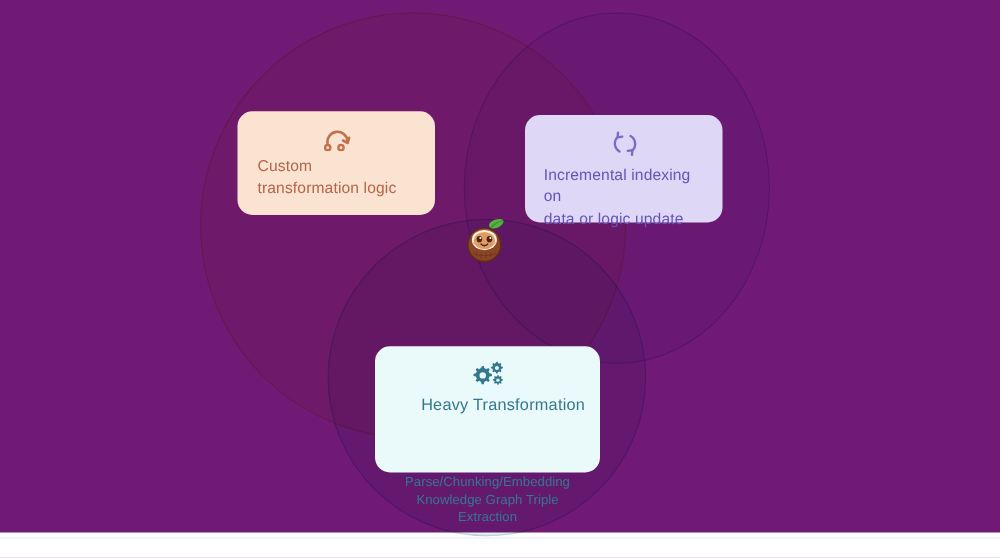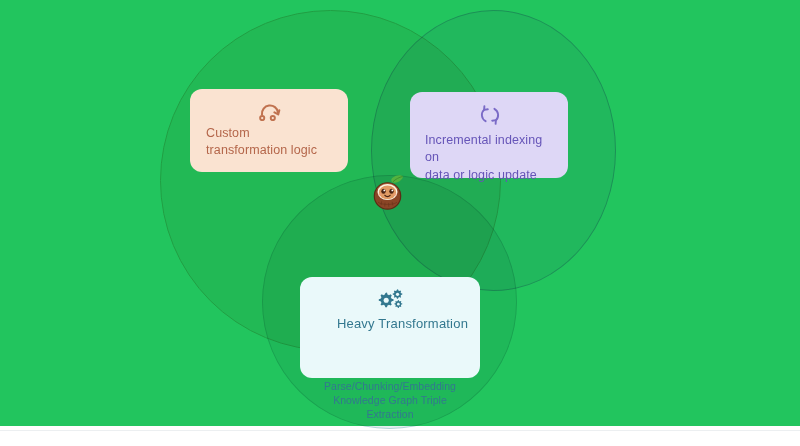--- a/index.html
+++ b/index.html
@@ -6,21 +6,21 @@
   html, body {
     width:800px; height:446px;
     background:#ffffff;
     font-family:"Liberation Sans", sans-serif;
     overflow:hidden;
   }
 
   .stage {
     position:relative;
     width:800px; height:426px;
-    background:#22c55e;
+    background:#701a75;
   }
 
   
   .venn-layer {
     position:absolute;
     inset:0;
     pointer-events:none;
   }
   .circle {
     position:absolute;
@@ -72,21 +72,21 @@
   .card-custom .card-title {
     color:#b4664a;
     font-size:12.5px;
     line-height:1.38;
     letter-spacing:.1px;
     text-align:left;
     white-space:pre-line;
   }
 
   .card-incremental {
-    left:410px; top:92px;
+    left:420px; top:92px;
     width:158px; height:86px;
     background:#ded7f6;
     padding:11px 14px 10px 15px;
     align-items:flex-start;
   }
   .card-incremental .card-icon {
     align-self:center;
     margin-bottom:5px;
   }
   .card-incremental .card-title {

